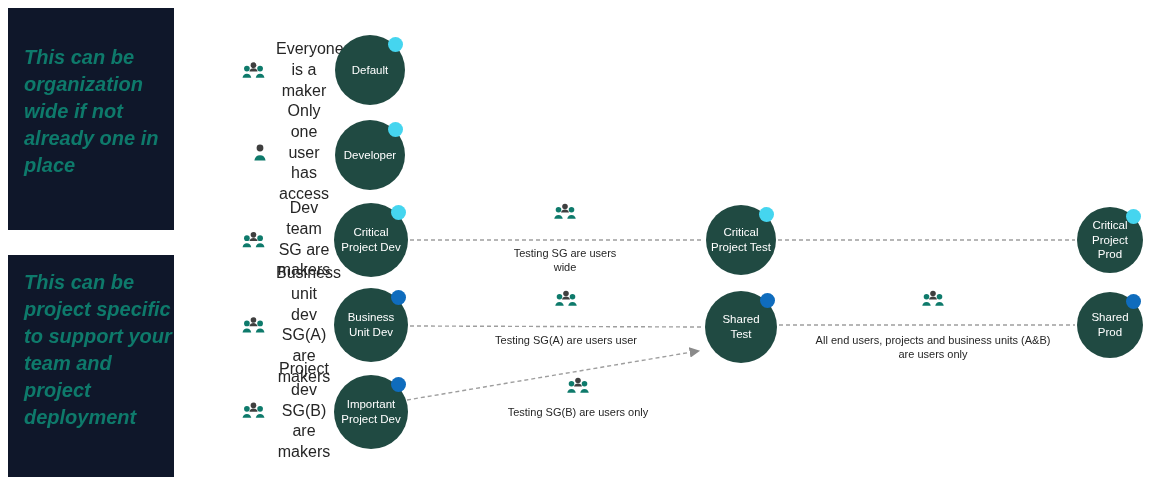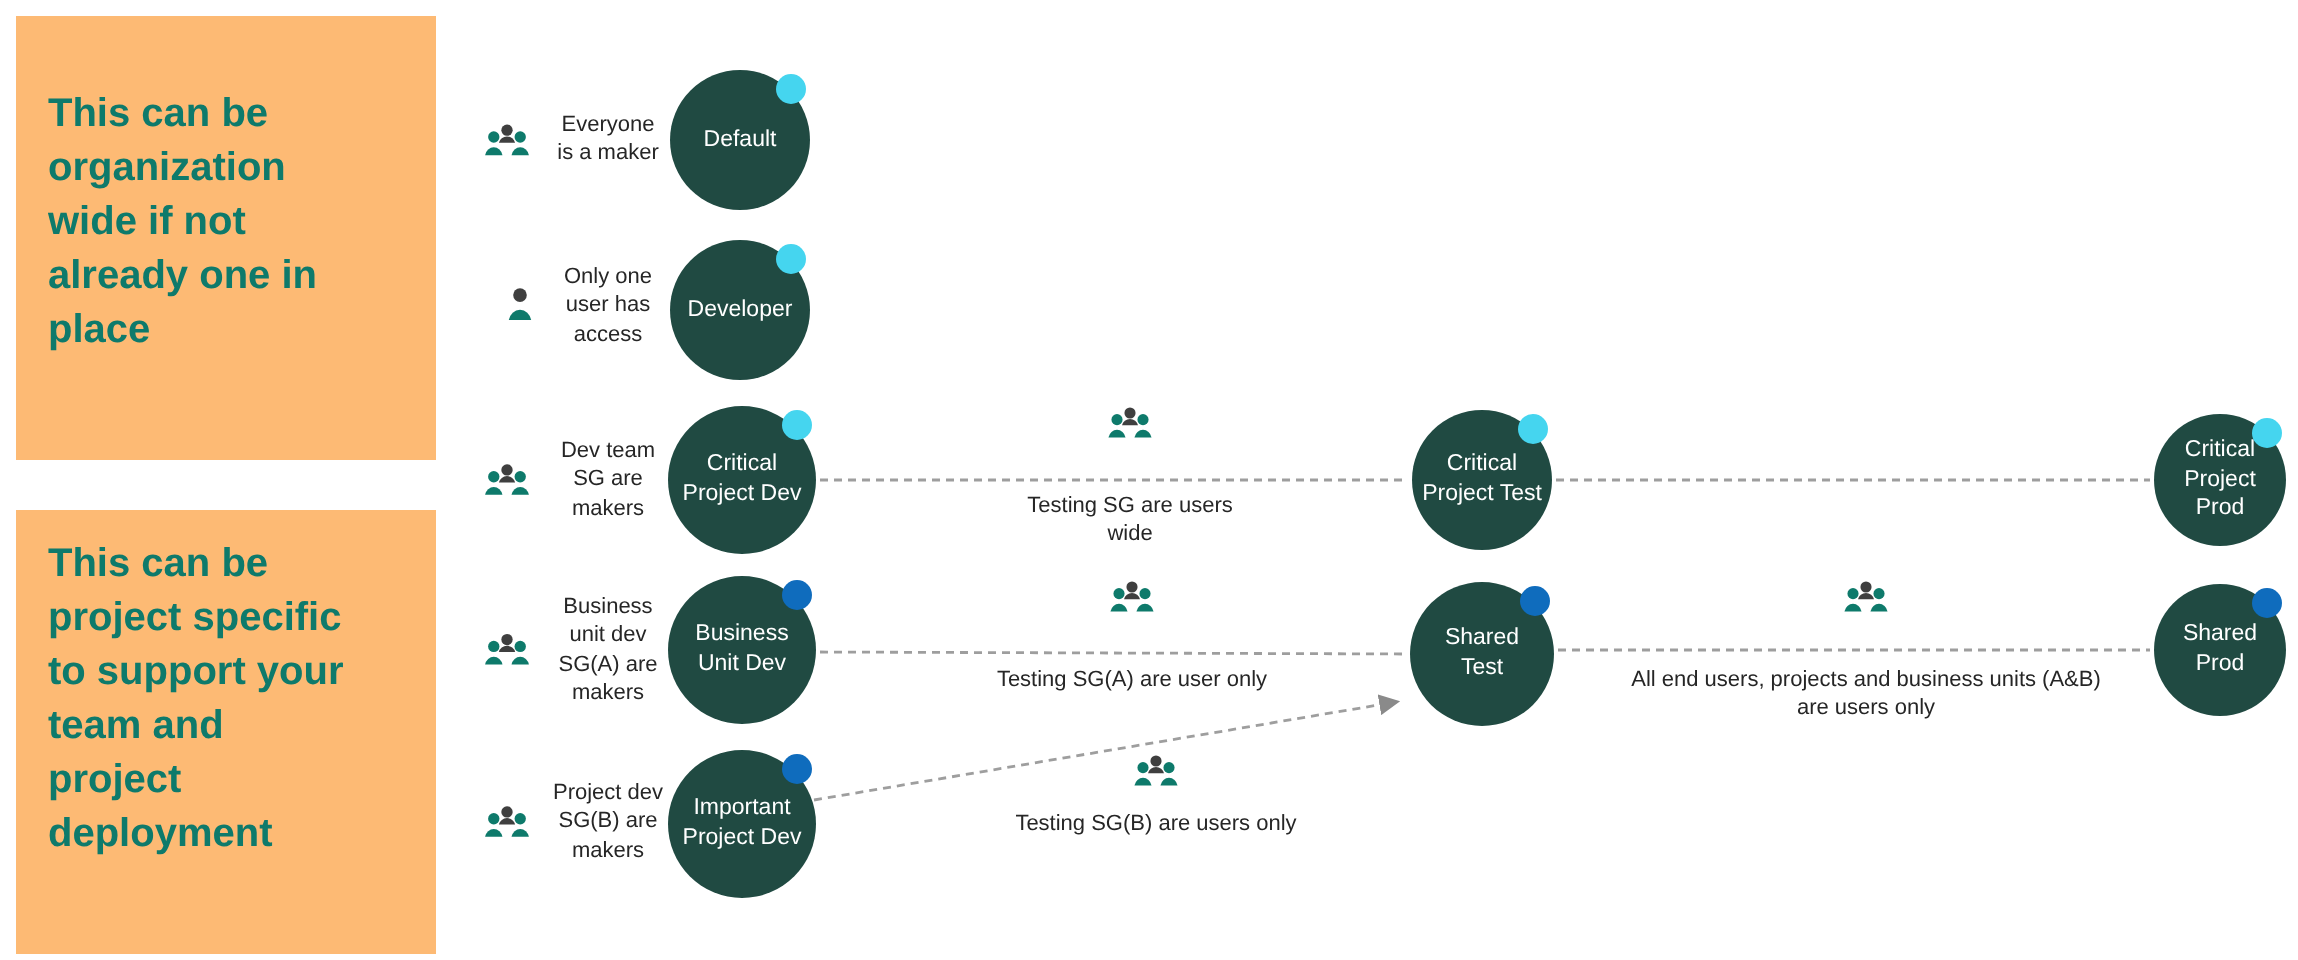--- a/index.html
+++ b/index.html
@@ -1,40 +1,40 @@
 <!DOCTYPE html>
 <html><head>
 <meta charset="utf-8">
 <style>
   * { margin:0; padding:0; box-sizing:border-box; }
   html,body { background:#ffffff; font-family:"Liberation Sans", sans-serif; }
   .canvas { position:relative; width:1149px; height:480px; background:#ffffff; overflow:hidden; }
 
   
-  .panel { position:absolute; left:8px; width:210px; height:222px; background:#fdba74; }
+  .panel { position:absolute; left:8px; width:166px; height:222px; background:#0f172a;font-style:italic; }
   .panel-top { top:8px; padding:36px 14px 0 16px; }
   .panel-bottom { top:255px; padding:14px 14px 0 16px; }
   .panel-text { width:152px; font-size:20px; font-weight:bold; line-height:1.35; color:#0e7a6b; }
 
   
   .edges { position:absolute; left:0; top:0; pointer-events:none; }
   .dash { stroke:#9e9e9e; stroke-width:1.4; stroke-dasharray:4 3; fill:none; }
 
   
   .node { position:absolute; border-radius:50%; background:#204a42; color:#ffffff;
           display:flex; align-items:center; justify-content:center; text-align:center; }
   .node-label { font-size:11.5px; line-height:1.3; max-width:60px; }
   .badge { position:absolute; top:2px; right:2px; width:15px; height:15px; border-radius:50%; }
   .badge.cyan { background:#45d5ef; }
   .badge.blue { background:#0f6cbd; }
 
   
   .annotation { position:absolute; right:817px; transform:translateY(-50%);
                 display:flex; align-items:center; gap:9px; }
-  .ann-text { width:56px; font-size:11px; line-height:1.3; color:#262626; text-align:center; }
+  .ann-text { width:56px; font-size:16px; line-height:1.3; color:#262626; text-align:center; }
 
   
   .edge-label { position:absolute; transform:translateX(-50%); display:flex; flex-direction:column;
                 align-items:center; font-size:11px; line-height:1.3; color:#262626; text-align:center; }
   .edge-label .lbl { margin-top:26px; }
   .edge-label.tight .lbl { margin-top:11px; }
 
   .icon-defs { position:absolute; width:0; height:0; }
 </style>
 </head>
@@ -150,21 +150,21 @@
   <div class="edge-label" style="left:565px; top:203px">
     <svg viewBox="0 0 28 18" width="26" height="17">
         <use href="#icon-group"></use>
       </svg>
     <div class="lbl" style="width:120px">Testing SG are users wide</div>
   </div>
   <div class="edge-label" style="left:566px; top:290px">
     <svg viewBox="0 0 28 18" width="26" height="17">
         <use href="#icon-group"></use>
       </svg>
-    <div class="lbl" style="width:170px">Testing SG(A) are user only</div>
+    <div class="lbl" style="width:170px">Testing SG(A) are users user</div>
   </div>
   <div class="edge-label" style="left:933px; top:290px">
     <svg viewBox="0 0 28 18" width="26" height="17">
         <use href="#icon-group"></use>
       </svg>
     <div class="lbl" style="width:250px">All end users, projects and business units (A&amp;B) are users only</div>
   </div>
   <div class="edge-label tight" style="left:578px; top:377px">
     <svg viewBox="0 0 28 18" width="26" height="17">
         <use href="#icon-group"></use>

